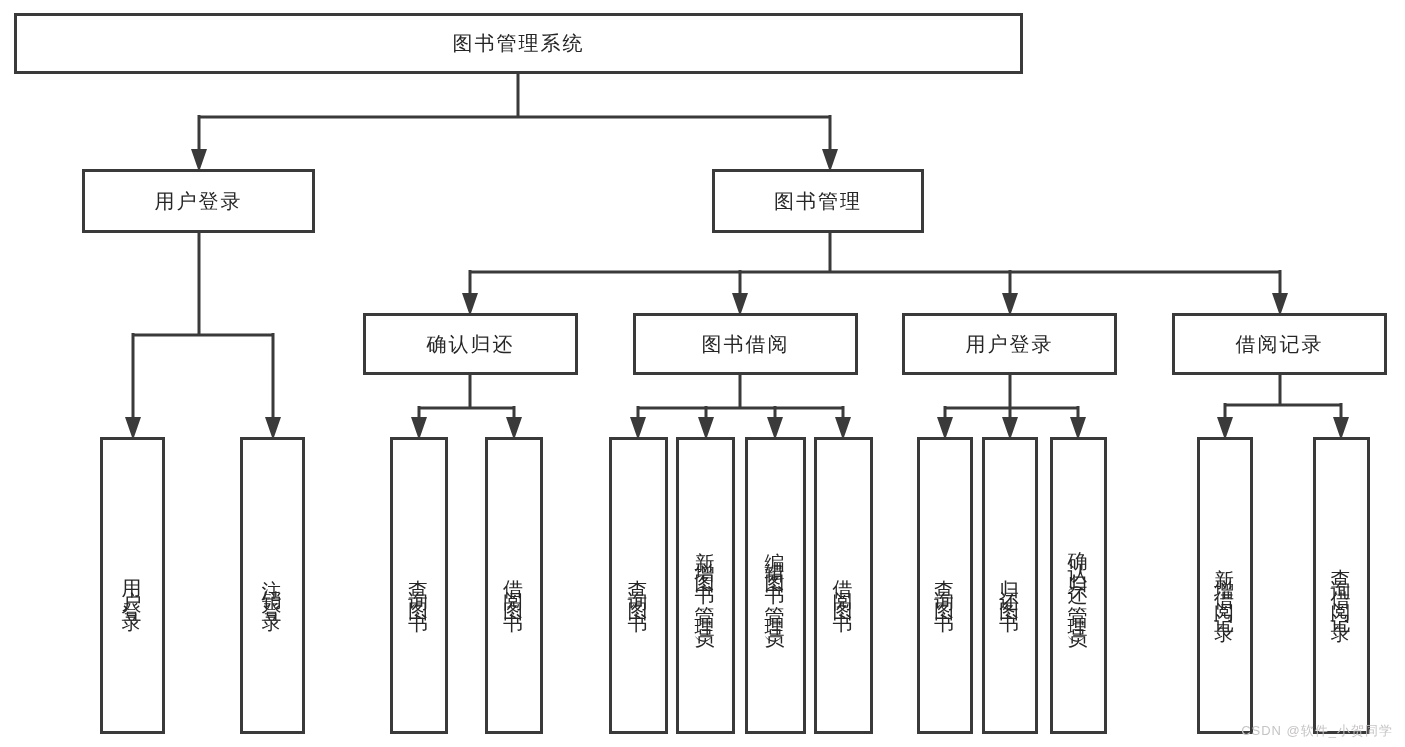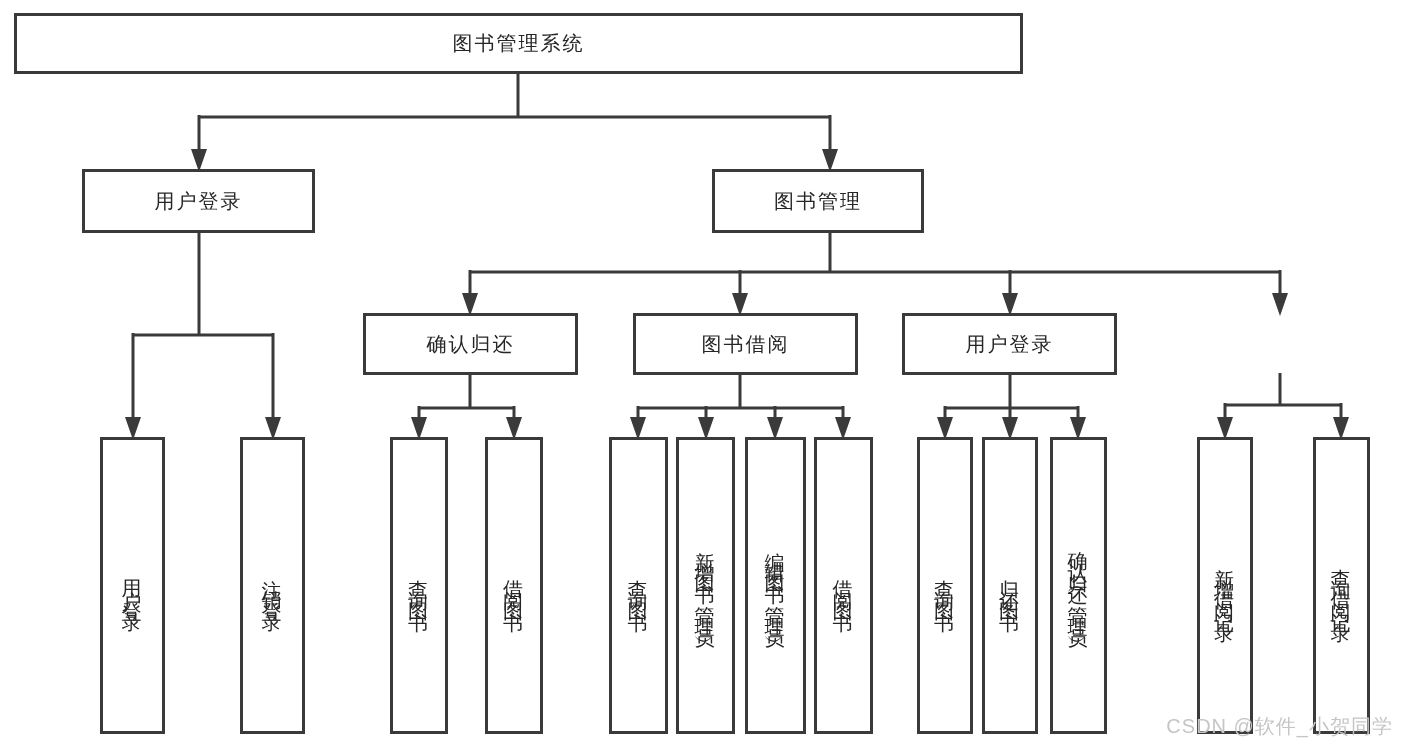--- a/index.html
+++ b/index.html
@@ -35,21 +35,21 @@
     top:437px;height:297px;
     writing-mode:vertical-rl;
     text-orientation:mixed;
     letter-spacing:11px;
     white-space:normal;
   }
   .watermark{
     position:absolute;
     right:12px;bottom:7px;
     z-index:3;
-    font-size:20px;
+    font-size:13px;
     letter-spacing:1px;
     color:var(--wm);
     margin-top:16px;
   }
 </style>
 </head>
 <body>
 
 <div class="canvas">
 
@@ -90,20 +90,21 @@
   </svg>
 
   <div class="hbox" style="left:14px;top:13px;width:1009px;height:61px">图书管理系统</div>
 
   <div class="hbox" style="left:82px;top:169px;width:233px;height:64px">用户登录</div>
   <div class="hbox" style="left:712px;top:169px;width:212px;height:64px">图书管理</div>
 
   <div class="hbox" style="left:363px;top:313px;width:215px;height:62px">确认归还</div>
   <div class="hbox" style="left:633px;top:313px;width:225px;height:62px">图书借阅</div>
   <div class="hbox" style="left:902px;top:313px;width:215px;height:62px">用户登录</div>
+  <div class="hbox" style="left:1172px;top:313px;width:215px;height:62px">借阅记录</div>
 
   <div class="vbox" style="left:100px;width:65px">用户登录</div>
   <div class="vbox" style="left:240px;width:65px">注销登录</div>
 
   <div class="vbox" style="left:390px;width:58px">查询图书</div>
   <div class="vbox" style="left:485px;width:58px">借阅图书</div>
 
   <div class="vbox" style="left:609px;width:59px">查询图书</div>
   <div class="vbox" style="left:676px;width:59px">新增图书（管理员）</div>
   <div class="vbox" style="left:745px;width:61px">编辑图书（管理员）</div>

